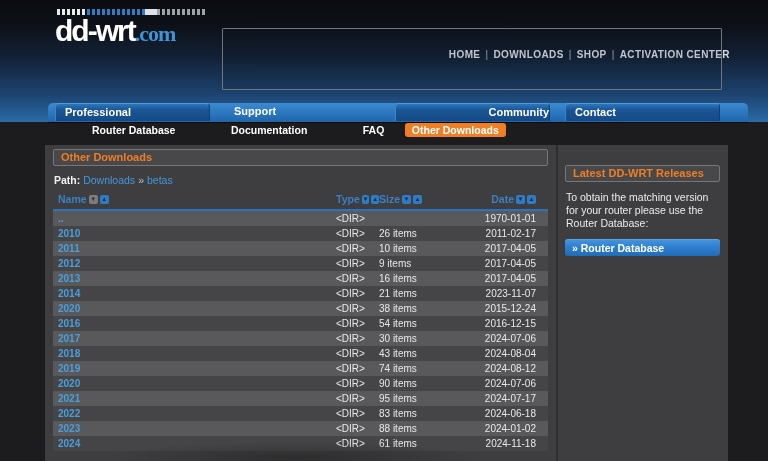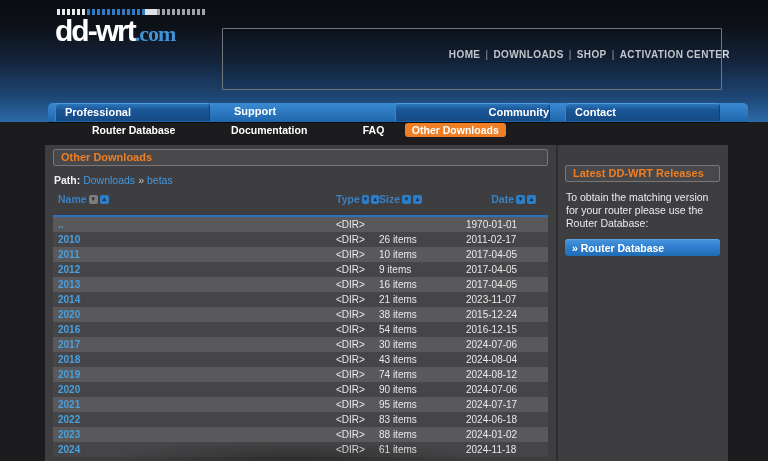--- a/index.html
+++ b/index.html
@@ -71,21 +71,21 @@
   }
 
   .main-col { position:absolute; left:0; top:0; width:511px; height:100%; }
   .main-col .section-bar { margin:4px 8px 0 8px; }
 
   .path-line { margin:8px 8px 0 9px; font-size:10.5px; color:#f0f0f2; font-weight:bold; }
   .path-line a { color:#4298dc; text-decoration:none; font-weight:normal; cursor:pointer; }
   .path-line .crumb-sep { color:#c0c3c6; font-weight:normal; margin:0 3px; }
 
   .thead {
-    display:flex; margin:7px 8px 0 8px; padding-bottom:10px;
+    display:flex; margin:7px 8px 0 8px; padding-bottom:4px;
     border-bottom:2px solid #2a72bd;
     font-size:10.5px; font-weight:bold; color:#3a80c2; align-items:center;
   }
   .col-name { flex:1; padding-left:5px; display:flex; align-items:center; }
   .col-type { width:43px; display:flex; align-items:center; }
   .col-size { width:87px; display:flex; align-items:center; }
   .col-date { width:82px; display:flex; align-items:center; justify-content:flex-end; padding-right:12px; }
 
   .sort-btn {
     display:inline-block; width:9px; height:9px; margin-left:2px; border-radius:2px;
@@ -95,21 +95,21 @@
   .sort-btn.gray { background:#7d7d7f; color:#2e2e30; }
 
   .trows { margin:0 8px; }
   .trow { display:flex; height:15px; line-height:15px; font-size:10px; color:#e9e9eb; }
   .trow:nth-child(odd) { background:#59595b; }
   .trow:nth-child(even) { background:#454547; }
   .trow .c-name { flex:1; padding-left:5px; overflow:hidden; }
   .trow .c-name a { color:#4a9fdd; text-decoration:none; font-weight:bold; cursor:pointer; }
   .trow .c-type { width:43px; }
   .trow .c-size { width:87px; }
-  .trow .c-date { width:82px; }
+  .trow .c-date { width:82px; text-align:right; padding-right:12px; }
 
   
   .side-col { position:absolute; left:513px; top:16px; width:170px; height:100%; }
   .side-col .section-bar { margin:4px 8px 0 7px; }
   .side-text { margin:9px 8px 0 8px; font-size:10.5px; line-height:13px; color:#eceaec; }
   .router-db-btn {
     margin:9px 8px 0 7px; height:17px; line-height:16px; padding:0 7px;
     background:linear-gradient(180deg,#4593dc 0%, #2f7ecf 45%, #1f6cb5 100%);
     border-top:1px solid #5aa3e2; border-radius:3px;
     color:#ffffff; font-size:10.5px; font-weight:bold; cursor:pointer; white-space:nowrap;

